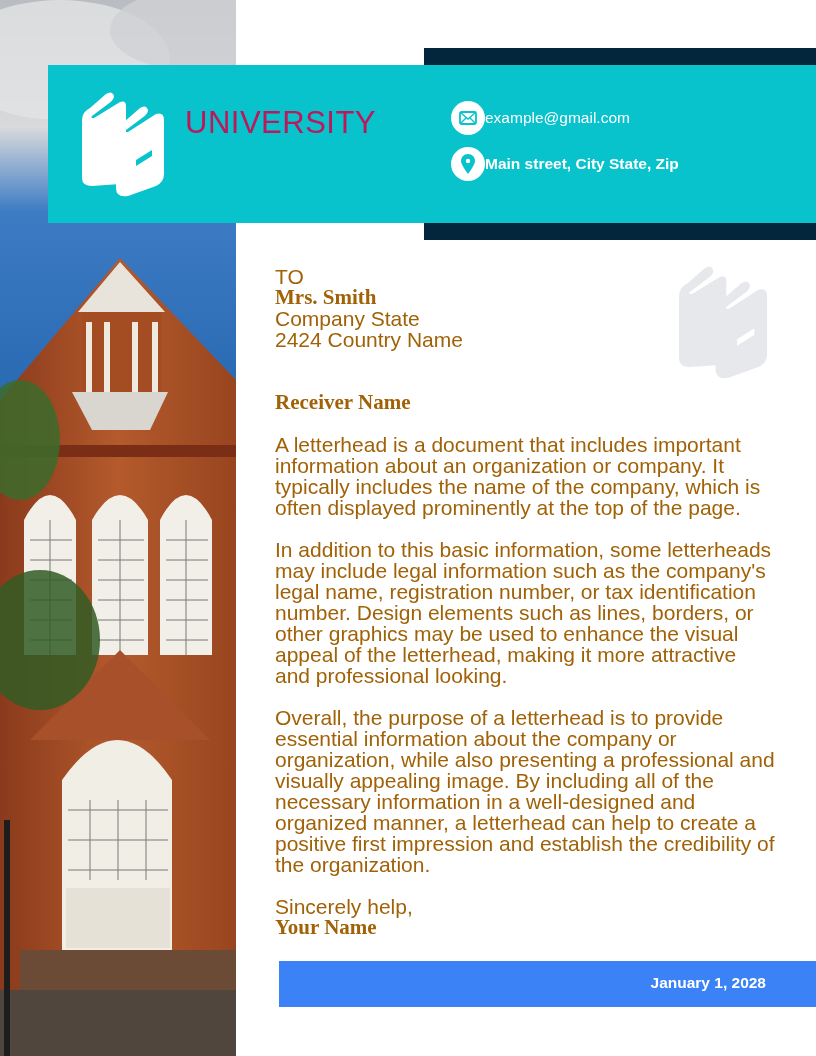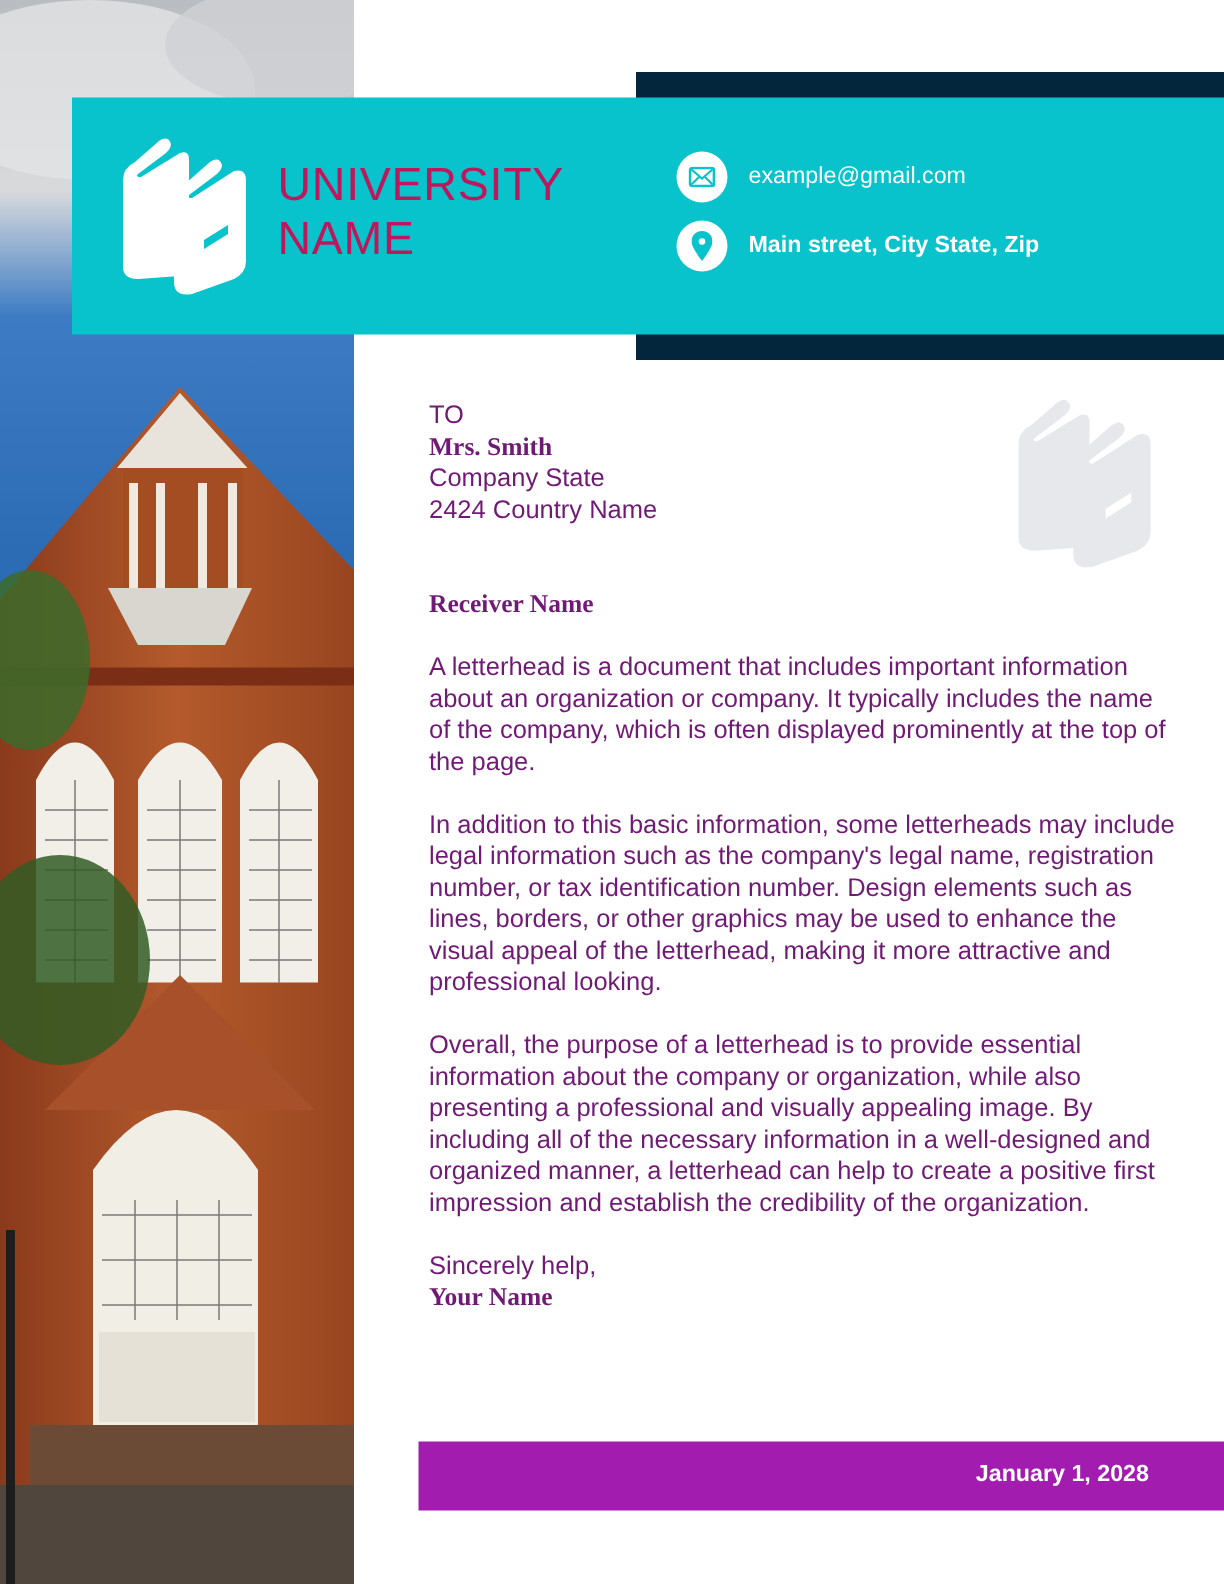--- a/index.html
+++ b/index.html
@@ -5,27 +5,27 @@
   html,body{margin:0;padding:0;}
   body{width:816px;height:1056px;position:relative;overflow:hidden;background:#ffffff;font-family:"Liberation Sans","DejaVu Sans",sans-serif;color:#1b2f45;}
   .photo{position:absolute;left:0;top:0;width:236px;height:1056px;overflow:hidden;}
   .photo svg{display:block;}
   .navy{position:absolute;left:424px;top:48px;width:392px;height:192px;background:#03263d;}
   .band{position:absolute;left:48px;top:65px;width:768px;height:158px;background:#08c2cc;}
   .logo{position:absolute;left:76px;top:90px;width:92px;height:108px;}
   .uni-name{position:absolute;left:185px;top:105px;color:#be185d;font-size:31px;line-height:36px;letter-spacing:0.5px;}
   .contact{position:absolute;left:451px;display:flex;align-items:center;}
   .contact .ic{width:34px;height:34px;border-radius:50%;background:#fff;display:flex;align-items:center;justify-content:center;}
-  .contact .tx{margin-left:14px;color:#fff;font-size:15.5px;}
+  .contact .tx{margin-left:0;color:#fff;font-size:15.5px;}
   .watermark{position:absolute;left:672px;top:264px;width:100px;height:116px;}
-  .letter{position:absolute;left:286px;top:266px;width:500px;font-size:17px;line-height:21px;color:#701a75;}
+  .letter{position:absolute;left:275px;top:266px;width:500px;font-size:21px;line-height:21px;color:#a16207;}
   .letter p{margin:0;}
   .b{font-weight:bold;font-family:Liberation Serif, serif;}
   .gap{height:21px;}
-  .footer{position:absolute;left:279px;top:961px;width:537px;height:46px;background:#a21caf;}
+  .footer{position:absolute;left:279px;top:961px;width:537px;height:46px;background:#3b82f6;}
   .footer .date{position:absolute;right:50px;top:13px;color:#fff;font-size:15.5px;font-weight:bold;}
 </style>
 </head>
 <body>
 
 <div class="photo">
   <svg width="236" height="1056" viewBox="0 0 236 1056">
     <defs>
       <linearGradient id="sky" x1="0" y1="0" x2="0" y2="1">
         <stop offset="0" stop-color="#b9bcc0"></stop>
@@ -83,21 +83,20 @@
     <g fill="#ffffff">
       <path d="M6 30 Q6 22 14 18 L30 4 Q36 0 38 6 Q38 10 32 14 L16 26 Q14 28 18 28 L44 12 Q50 10 50 16 L50 86 Q50 92 44 94 L16 96 Q6 96 6 88 Z"></path>
       <path d="M40 44 Q40 36 48 32 L64 18 Q70 14 72 20 Q72 24 66 28 L50 40 Q48 42 52 42 L80 24 Q88 22 88 30 L88 84 Q88 92 80 96 L52 106 Q40 108 40 98 Z"></path>
     </g>
     <path d="M60 70 L76 60 L76 66 L60 76 Z" fill="#08c2cc"></path>
   </svg>
 </div>
 
 <div class="uni-name">
   <div>UNIVERSITY</div>
-  <div>NAME</div>
 </div>
 
 <div class="contact" style="top:101px;">
   <span class="ic">
     <svg width="18" height="14" viewBox="0 0 18 14">
         <rect x="1" y="1" width="16" height="12" rx="1.5" fill="none" stroke="#08c2cc" stroke-width="1.8"></rect>
         <path d="M2 2 L9 8 L16 2 M2 12 L7 7 M16 12 L11 7" fill="none" stroke="#08c2cc" stroke-width="1.4"></path>
       </svg>
   </span>
   <span class="tx">example@gmail.com</span>

